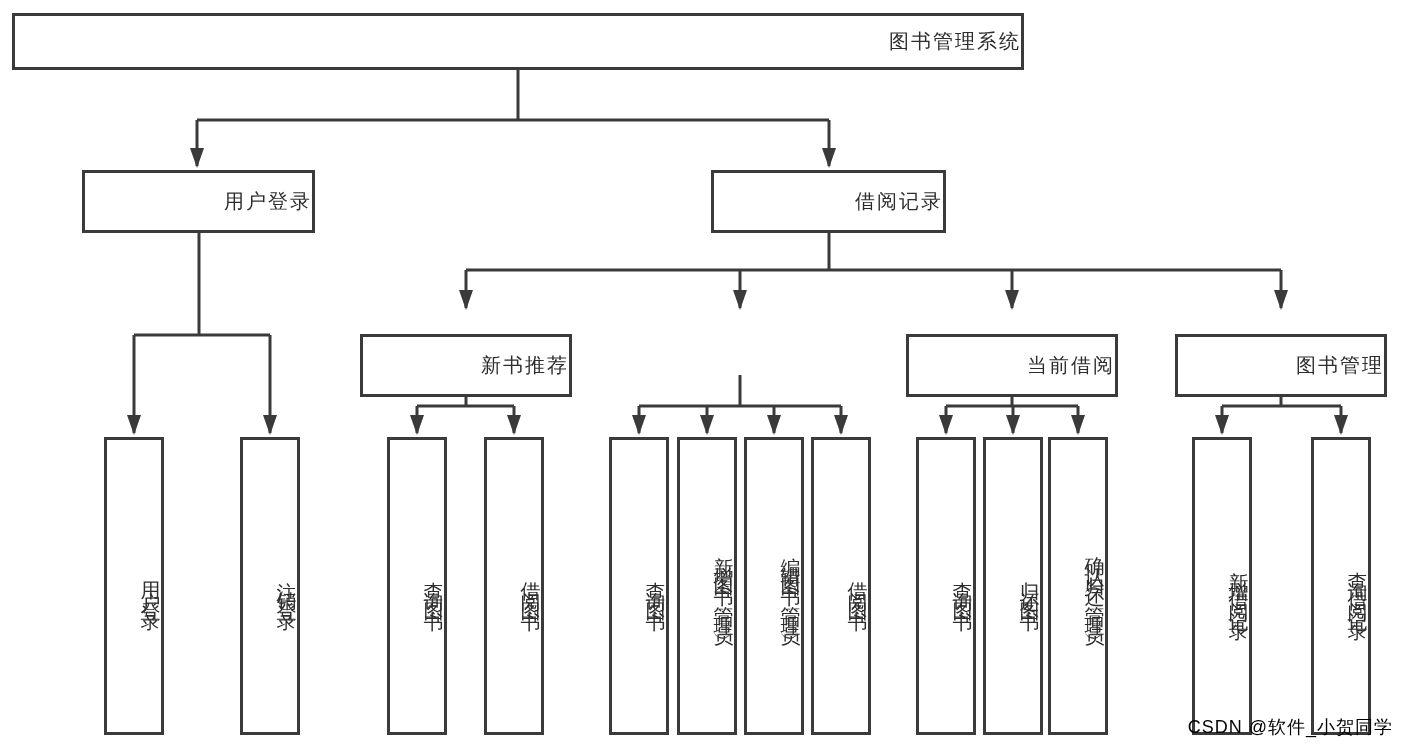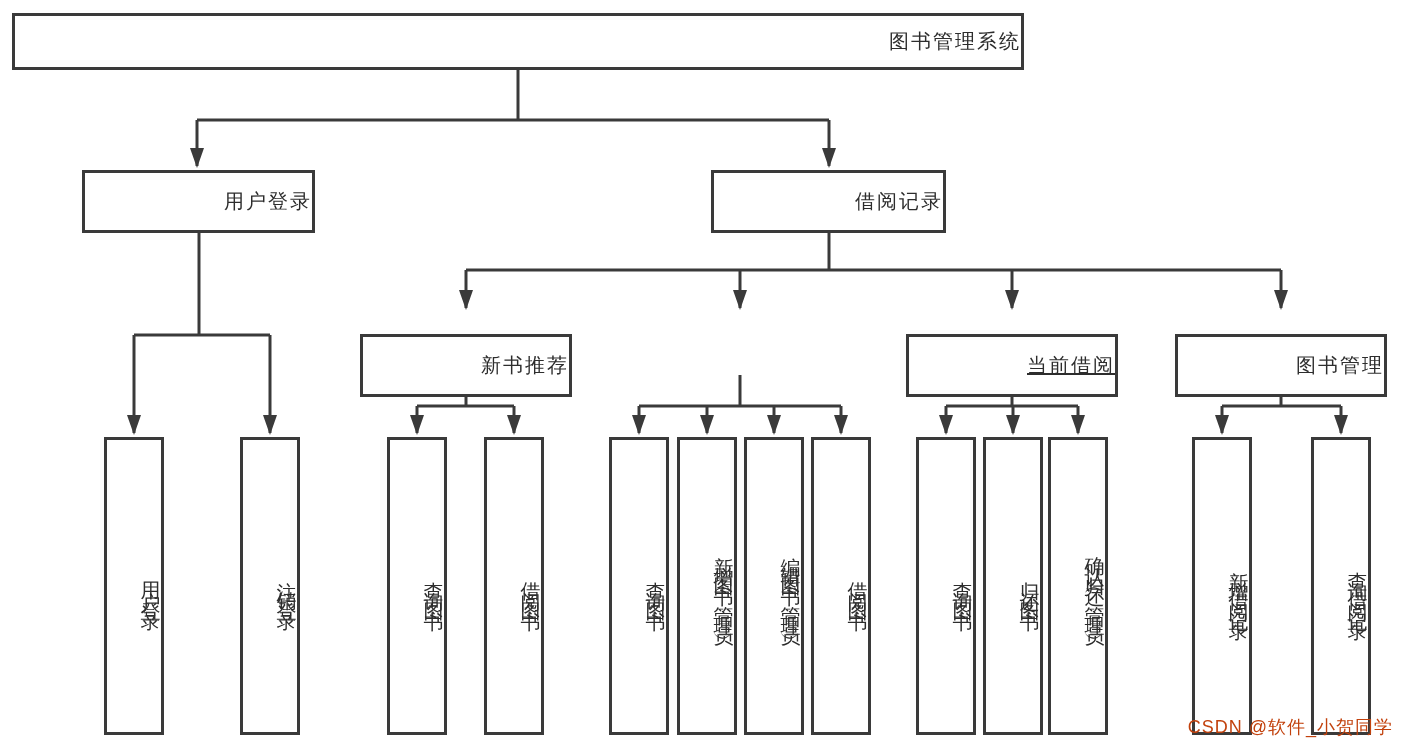--- a/index.html
+++ b/index.html
@@ -121,21 +121,21 @@
   <div class="box hbox lvl2" style="left:82px; width:233px;">
     <span>用户登录</span>
   </div>
   <div class="box hbox lvl2" style="left:711px; width:235px;">
     <span>借阅记录</span>
   </div>
 
   <div class="box hbox lvl3" style="left:360px;">
     <span>新书推荐</span>
   </div>
-  <div class="box hbox lvl3" style="left:906px;text-decoration:underline;">
+  <div class="box hbox lvl3" style="left:906px;">
     <span>当前借阅</span>
   </div>
   <div class="box hbox lvl3" style="left:1175px;">
     <span>图书管理</span>
   </div>
 
   <div class="box vbox" style="left:104px;">
     <span>用户登录</span>
   </div>
   <div class="box vbox" style="left:240px;">
@@ -172,14 +172,14 @@
     <span>确认归还（管理员）</span>
   </div>
 
   <div class="box vbox" style="left:1192px;">
     <span>新增借阅记录</span>
   </div>
   <div class="box vbox" style="left:1311px;">
     <span>查询借阅记录</span>
   </div>
 
-  <div class="watermark" style="color: #c2410c;">CSDN @软件_小贺同学</div>
+  <div class="watermark" style="color: #000000;">CSDN @软件_小贺同学</div>
 </div>
 
 </body></html>

